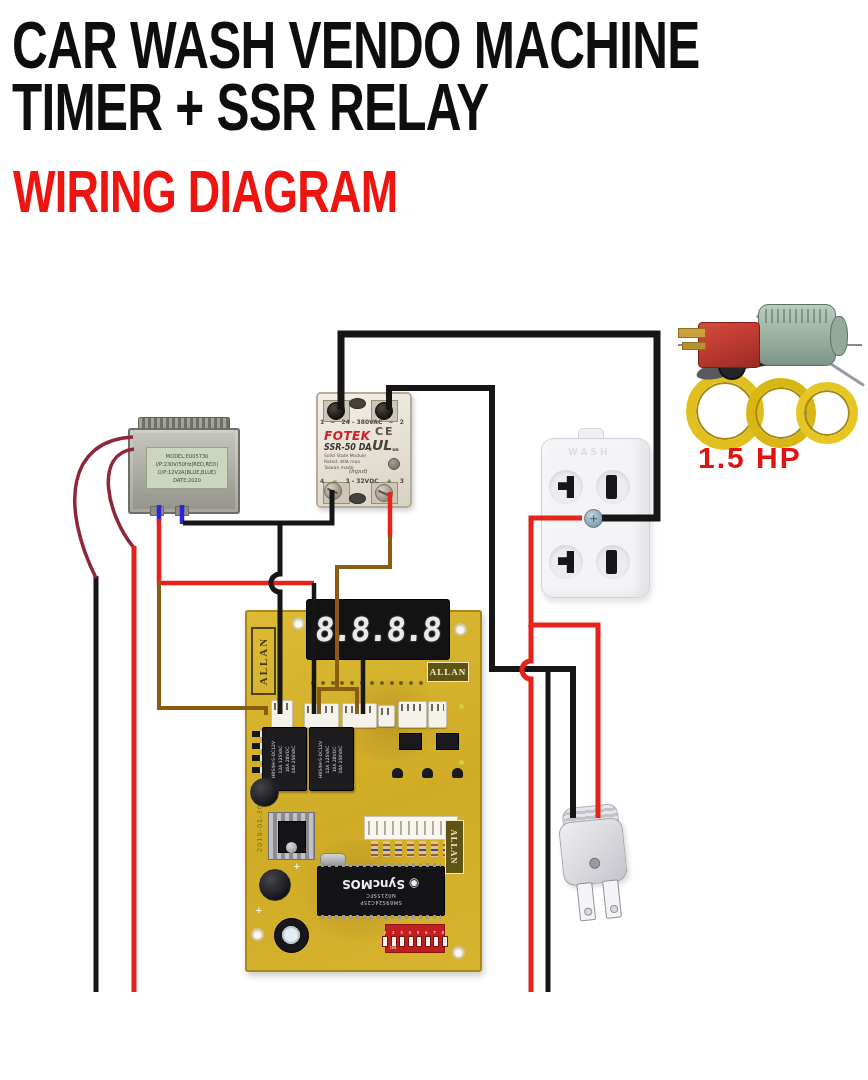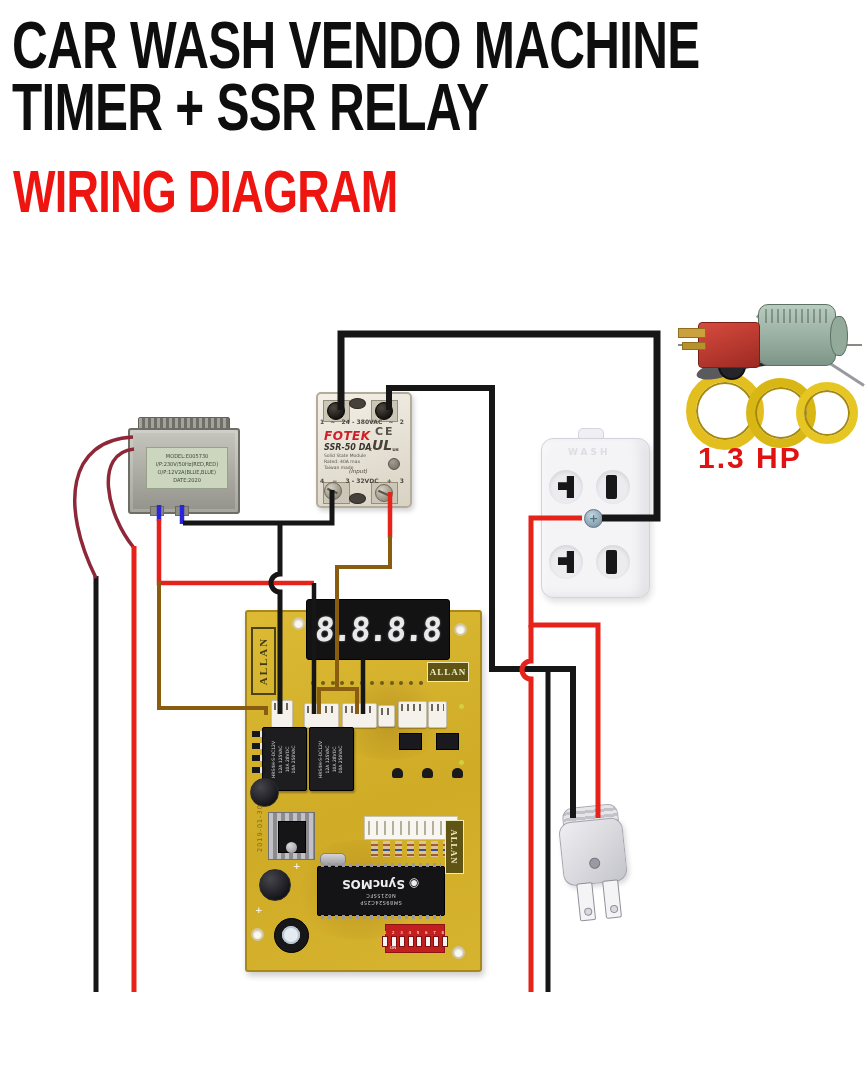--- a/index.html
+++ b/index.html
@@ -248,21 +248,21 @@
     <div class="abs m-pulley"></div>
     <div class="abs m-belt"></div>
     <div class="abs m-motor">
         <div class="m-fins"></div>
       </div>
     <div class="abs m-cap"></div>
     <div class="abs m-pump"></div>
     <div class="abs m-brass1"></div>
     <div class="abs m-brass2"></div>
   </div>
-  <div class="abs motor-label">1.3 HP</div>
+  <div class="abs motor-label">1.5 HP</div>
 
   <div class="abs pcb"></div>
   <div class="abs smudge" style="left:330px;top:680px;width:120px;height:80px"></div>
   <div class="abs smudge" style="left:290px;top:840px;width:140px;height:100px"></div>
   <div class="abs hole" style="left:292px;top:617px;width:9px;height:9px"></div>
   <div class="abs hole" style="left:454px;top:623px;width:9px;height:9px"></div>
   <div class="abs hole" style="left:251px;top:928px;width:9px;height:9px"></div>
   <div class="abs hole" style="left:452px;top:946px;width:9px;height:9px"></div>
   <div class="abs allan-left">
       <span>ALLAN</span>

